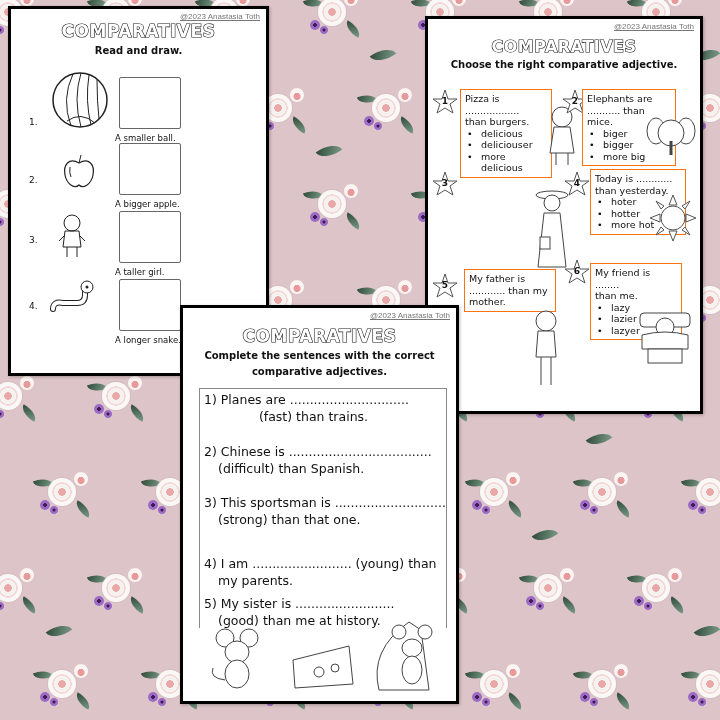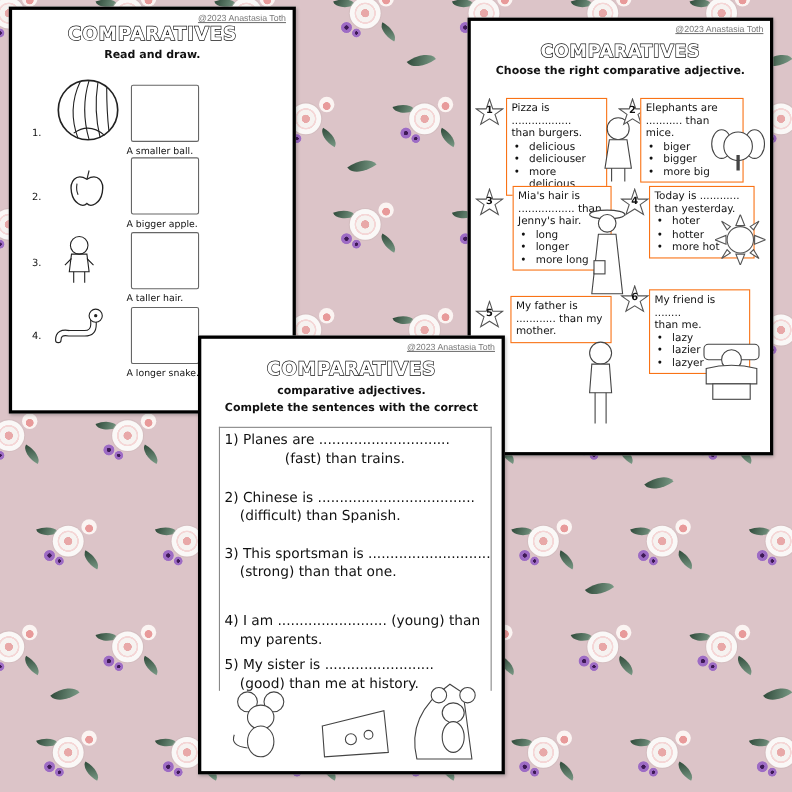--- a/index.html
+++ b/index.html
@@ -586,21 +586,21 @@
 
   <div class="draw-row" style="top:202px;">
     <div class="draw-num" style="top:24px;">3.</div>
     <svg class="draw-pic" style="left:44px;top:2px;" width="34" height="48">
       <circle cx="17" cy="10" r="8" fill="none" stroke="#222"></circle>
       <path d="M10 18 L8 34 L26 34 L24 18 Z" fill="none" stroke="#222"></path>
       <path d="M12 34 L12 44 M22 34 L22 44" stroke="#222"></path>
       <path d="M10 22 L4 28 M24 22 L30 28" stroke="#222"></path>
     </svg>
     <div class="draw-box" style="top:0px;"></div>
-    <div class="draw-cap" style="top:56px;">A taller hair.</div>
+    <div class="draw-cap" style="top:56px;">A taller girl.</div>
   </div>
 
   <div class="draw-row" style="top:270px;">
     <div class="draw-num" style="top:22px;">4.</div>
     <svg class="draw-pic" style="left:38px;top:0px;" width="52" height="40">
       <path d="M4 30 Q4 22 14 24 L28 24 Q36 24 36 16 L36 10" fill="none" stroke="#222" stroke-width="6" stroke-linecap="round"></path>
       <path d="M4 30 Q4 22 14 24 L28 24 Q36 24 36 16 L36 10" fill="none" stroke="#fff" stroke-width="4" stroke-linecap="round"></path>
       <circle cx="38" cy="8" r="6" fill="#fff" stroke="#222"></circle>
       <circle cx="38" cy="8" r="1.5" fill="#222"></circle>
     </svg>
@@ -655,30 +655,20 @@
     <ellipse cx="40" cy="20" rx="9" ry="13" fill="#fff" stroke="#444"></ellipse>
     <circle cx="25" cy="22" r="13" fill="#fff" stroke="#444"></circle>
     <path d="M25 30 L25 44" stroke="#444" stroke-width="3"></path>
   </svg>
 
   <div class="star" style="left:4px;top:152px;">
     <svg width="26" height="26">
         <polygon points="13,1 16,10 25,10 18,15 21,24 13,19 5,24 8,15 1,10 10,10" fill="#fff" stroke="#555"></polygon>
       </svg>
     <span>3</span>
-  </div>
-  <div class="q-box" style="left:38px;top:150px;width:90px;">
-    <div>Mia's hair is</div>
-    <div>................. than</div>
-    <div>Jenny's hair.</div>
-    <ul>
-      <li>long</li>
-      <li>longer</li>
-      <li>more long</li>
-    </ul>
   </div>
   <svg class="figure" style="left:106px;top:168px;" width="36" height="96">
     <ellipse cx="18" cy="8" rx="16" ry="4" fill="#fff" stroke="#444"></ellipse>
     <circle cx="18" cy="16" r="8" fill="#fff" stroke="#444"></circle>
     <path d="M10 26 L4 80 L32 80 L26 26 Z" fill="#fff" stroke="#444"></path>
     <rect x="6" y="50" width="10" height="12" fill="#fff" stroke="#444"></rect>
   </svg>
 
   <div class="star" style="left:136px;top:152px;">
     <svg width="26" height="26">
@@ -745,22 +735,22 @@
     <rect x="2" y="4" width="50" height="14" rx="4" fill="#fff" stroke="#444"></rect>
     <circle cx="27" cy="18" r="9" fill="#fff" stroke="#444"></circle>
     <path d="M4 26 Q27 20 50 26 L50 40 L4 40 Z" fill="#fff" stroke="#444"></path>
     <rect x="10" y="40" width="34" height="14" fill="#fff" stroke="#444"></rect>
   </svg>
 </div>
 
 <div class="sheet" id="sheet3">
   <div class="copyright">@2023 Anastasia Toth</div>
   <div class="title">COMPARATIVES</div>
+  <div class="instr">Complete the sentences with the correct</div>
   <div class="instr">comparative adjectives.</div>
-  <div class="instr">Complete the sentences with the correct</div>
 
   <div class="fill-box">
     <div class="fill-item" style="top:2px;text-align:center;">
       <span>1) Planes are ..............................</span>
       <span class="line2">(fast) than trains.</span>
     </div>
     <div class="fill-item" style="top:54px;">
       <span>2) Chinese is ....................................</span>
       <span class="line2">(difficult) than Spanish.</span>
     </div>

